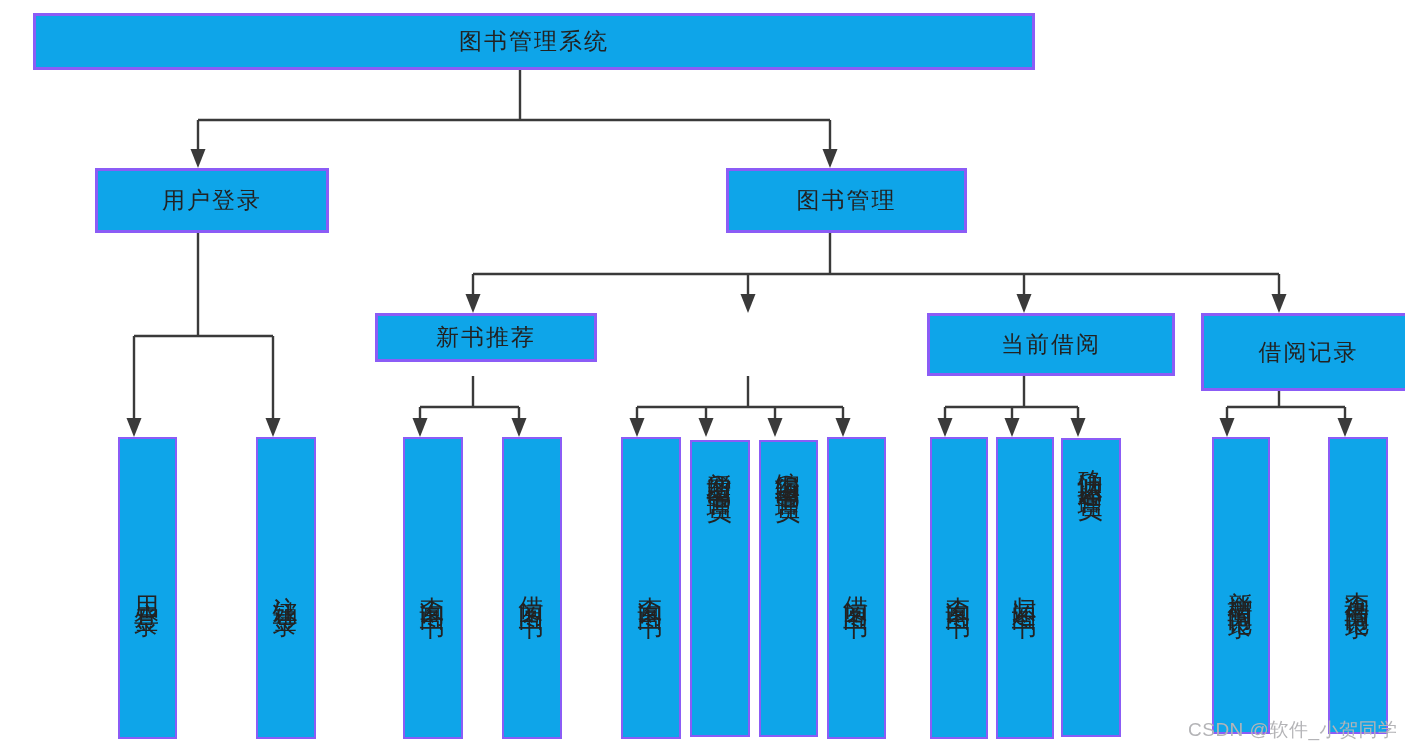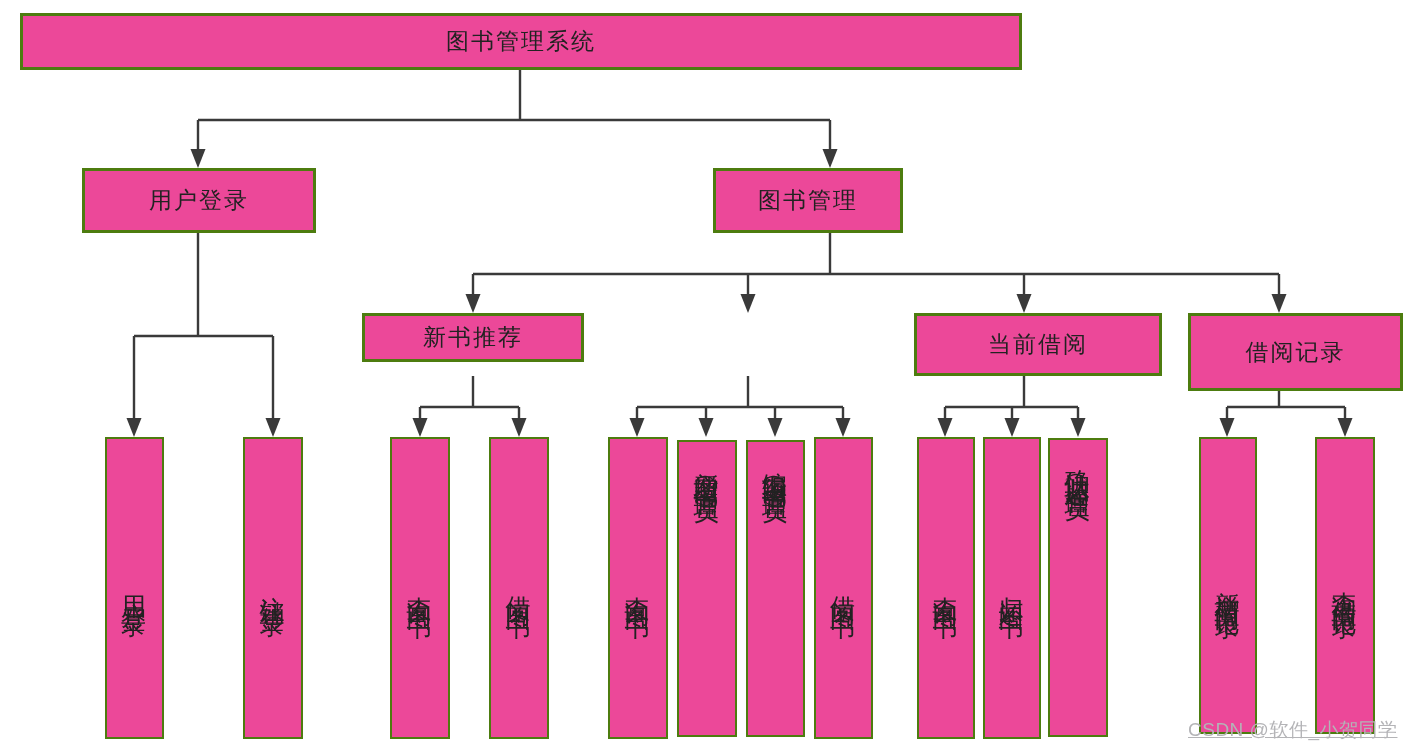--- a/index.html
+++ b/index.html
@@ -7,47 +7,47 @@
     position:relative;
     width:1405px;height:747px;
     background:#ffffff;
     font-family:"Liberation Sans","DejaVu Sans",sans-serif;
     overflow:hidden;
   }
   #connectors{position:absolute;left:0;top:0;z-index:1;}
   .node{
     position:absolute;
     box-sizing:border-box;
-    background:#ec4899;
-    border:3px solid #4d7c0f;
+    background:#0ea5e9;
+    border:3px solid #8b5cf6;
     display:flex;
     align-items:center;
     justify-content:center;
     color:#222222;
     z-index:2;
+    margin-left:13px;
   }
   .h{font-size:23px;letter-spacing:2px;white-space:nowrap;}
   .v{
     writing-mode:vertical-rl;
     text-orientation:mixed;
     font-size:25px;
     border-width:2.5px;
   }
   .v4{letter-spacing:6px;}
   .v6{letter-spacing:5px;}
   .v9{letter-spacing:4px;justify-content:flex-start;padding-top:10px;}
   #watermark{
     position:absolute;
     left:1188px;top:717px;
     font-size:19px;
     letter-spacing:0.5px;
     color:#b4b4b7;
     z-index:5;
     white-space:nowrap;
-    text-decoration:underline;
   }
 </style>
 </head>
 <body>
 
 <div id="canvas">
 
   <svg id="connectors" width="1405" height="747" viewBox="0 0 1405 747">
     <path fill="none" stroke="#3a3a3a" stroke-width="2.4" d="
       M520,70 V120 M198,120 H830
@@ -82,21 +82,21 @@
     </g>
   </svg>
 
   <div class="node h" style="left:20px;top:13px;width:1002px;height:57px">
     <span>图书管理系统</span>
   </div>
 
   <div class="node h" style="left:82px;top:168px;width:234px;height:65px">
     <span>用户登录</span>
   </div>
-  <div class="node h" style="left:713px;top:168px;width:190px;height:65px">
+  <div class="node h" style="left:713px;top:168px;width:241px;height:65px">
     <span>图书管理</span>
   </div>
 
   <div class="node h" style="left:362px;top:313px;width:222px;height:49px">
     <span>新书推荐</span>
   </div>
   <div class="node h" style="left:914px;top:313px;width:248px;height:63px">
     <span>当前借阅</span>
   </div>
   <div class="node h" style="left:1188px;top:313px;width:215px;height:78px">

